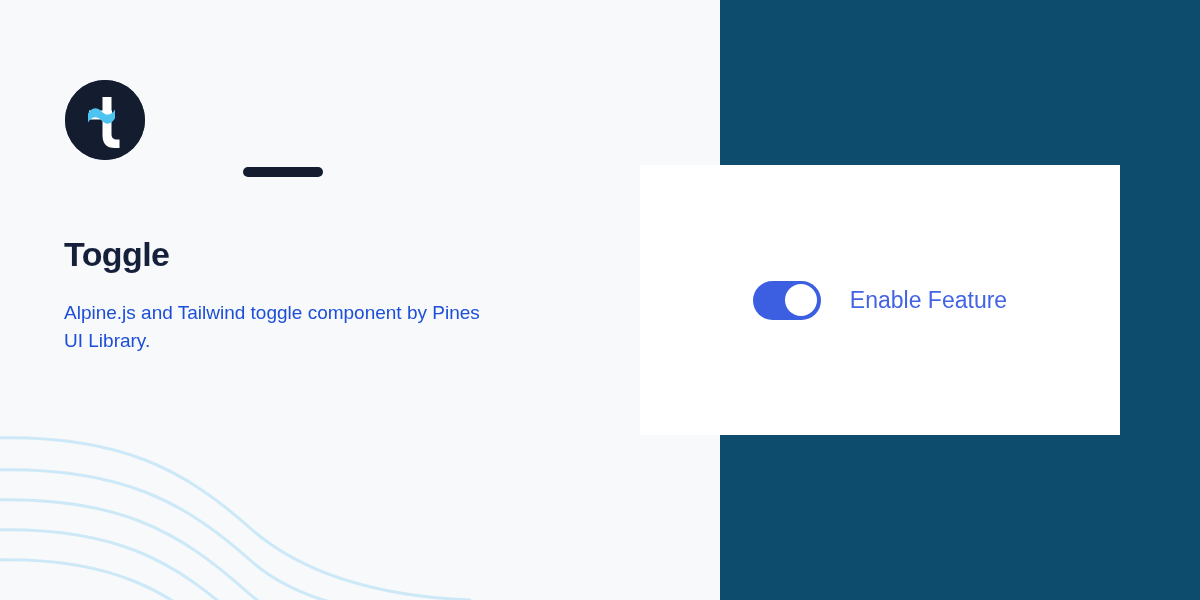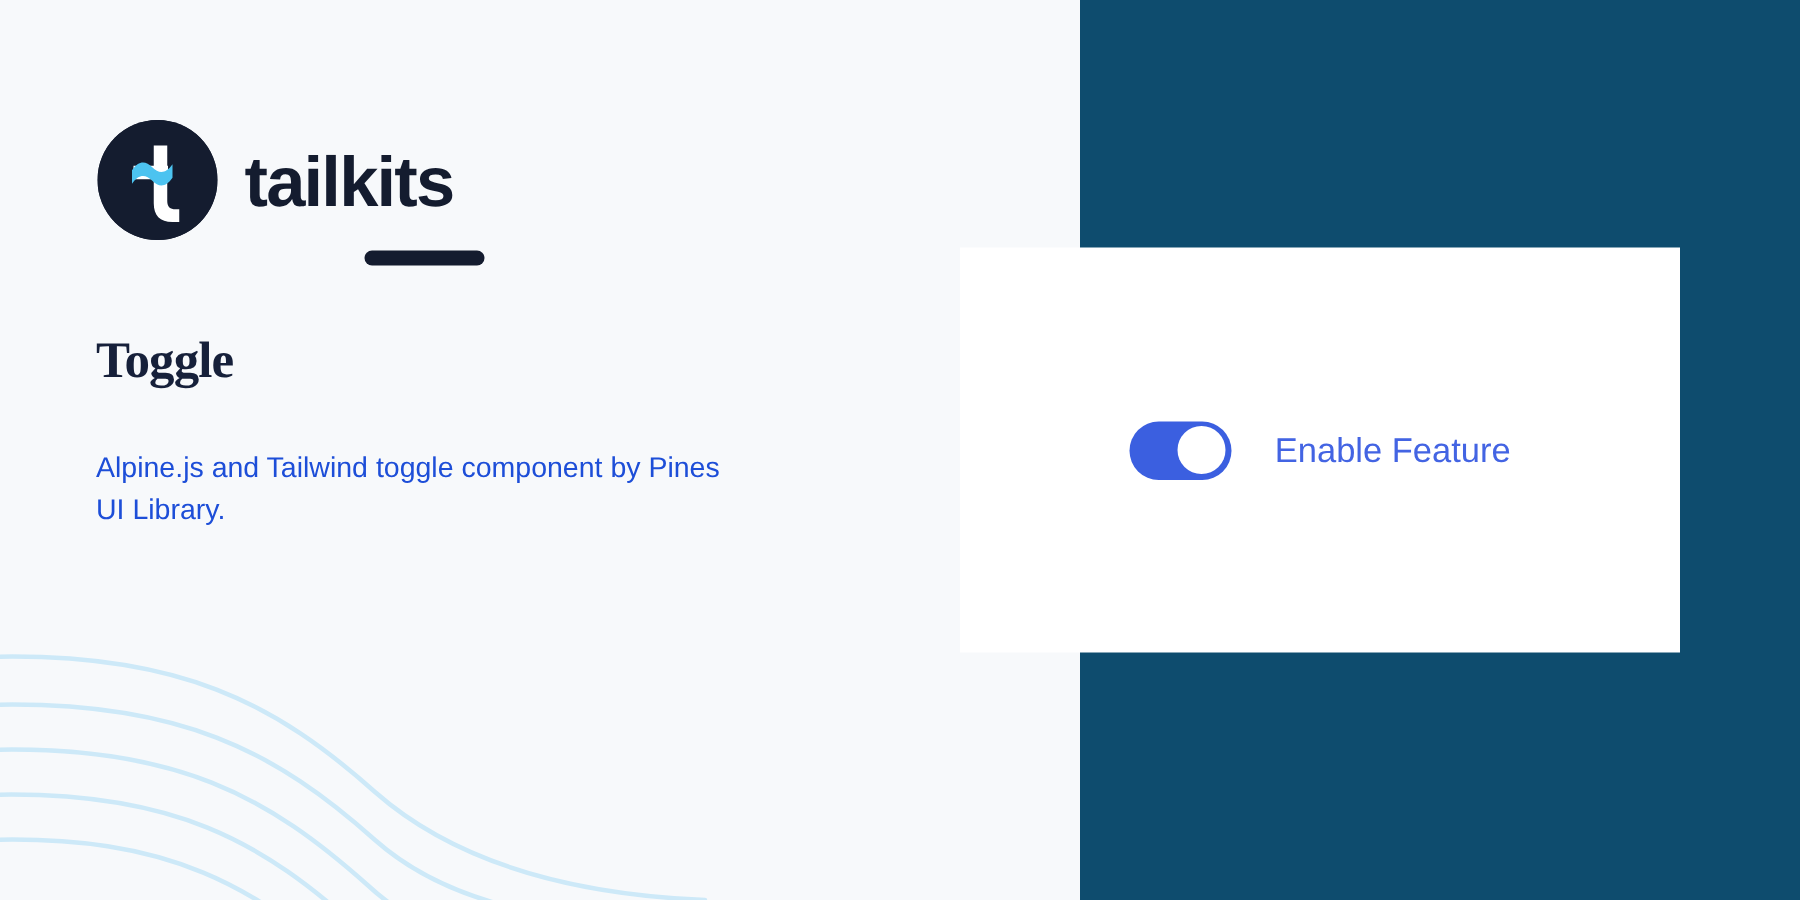--- a/index.html
+++ b/index.html
@@ -69,27 +69,26 @@
   .brand-rule {
     position:absolute;
     left:243px; top:167px;
     width:80px; height:10px;
     border-radius:5px;
     background:#141c2f;
   }
 
   .page-title {
     position:absolute;
-    left:64px; top:222px;
+    left:64px; top:236px;
     font-size:34px;
     font-weight:bold;
     letter-spacing:-0.6px;
     color:#16203a;
     line-height:1.1;
-    font-family:Liberation Serif, serif;
   }
 
   .page-desc {
     position:absolute;
     left:64px; top:299px;
     width:430px;
     font-size:19px;
     line-height:28px;
     color:#1d4ed8;
   }
@@ -154,21 +153,20 @@
 
     <div class="brand">
       <div class="brand-mark">
         <svg width="80" height="80" viewBox="0 0 80 80" aria-hidden="true">
           <circle cx="40" cy="40" r="40" fill="#141c2f"></circle>
           <path d="M37.5 17 h9 v37 c0,4 2,5.5 5.5,5.5 h2.5 v8.5 h-4.5 c-8.5,0 -12.5,-4.5 -12.5,-12.5 Z" fill="#ffffff"></path>
           <rect x="24" y="30.5" width="23" height="9" fill="#ffffff"></rect>
           <path d="M23,33.5 C27.5,27 32,27 36.5,31.5 C41,36 45.5,36 50,29.5 L50,38.5 C45.5,45 41,45 36.5,40.5 C32,36 27.5,36 23,42.5 Z" fill="#4cc3f0"></path>
         </svg>
       </div>
-      <div class="brand-word">tailkits</div>
     </div>
 
     <div class="brand-rule"></div>
 
     <h1 class="page-title">Toggle</h1>
 
     <p class="page-desc">Alpine.js and Tailwind toggle component by Pines UI Library.</p>
   </div>
 
   <div class="demo-card">

